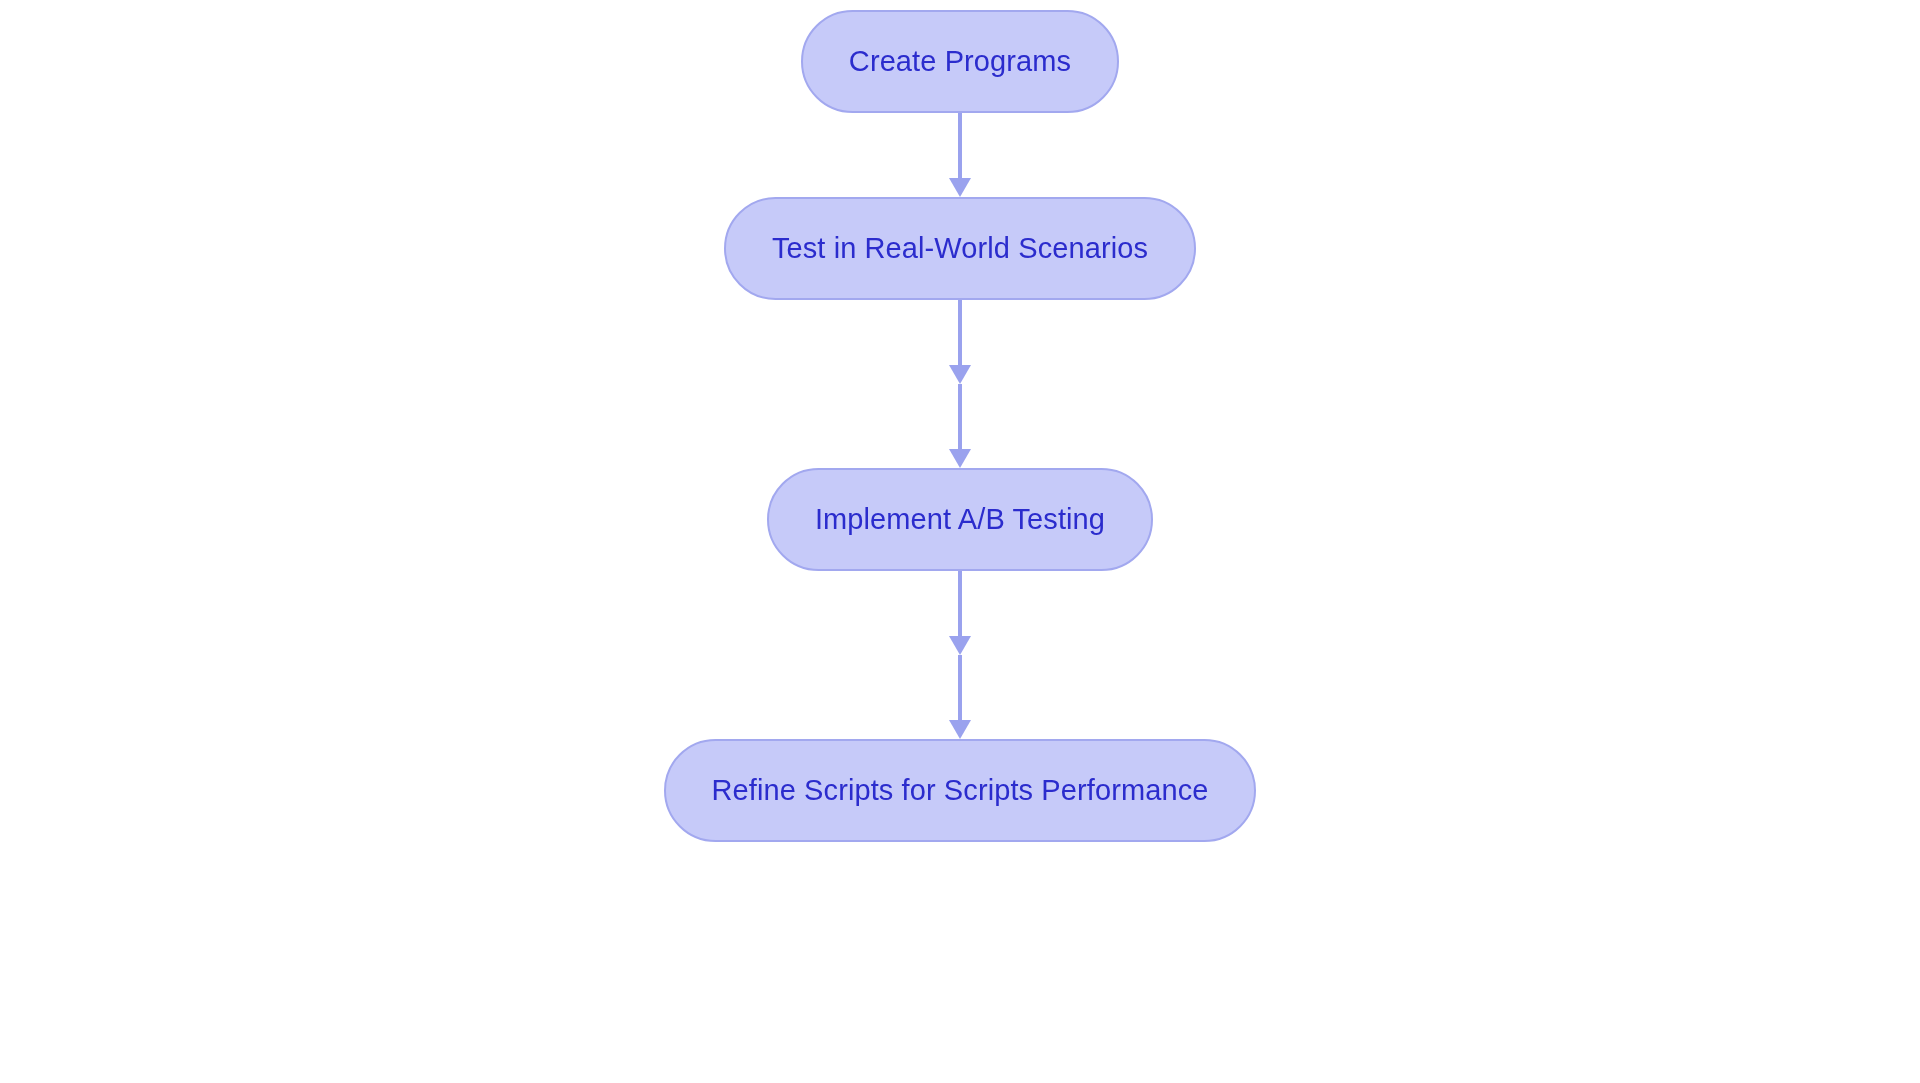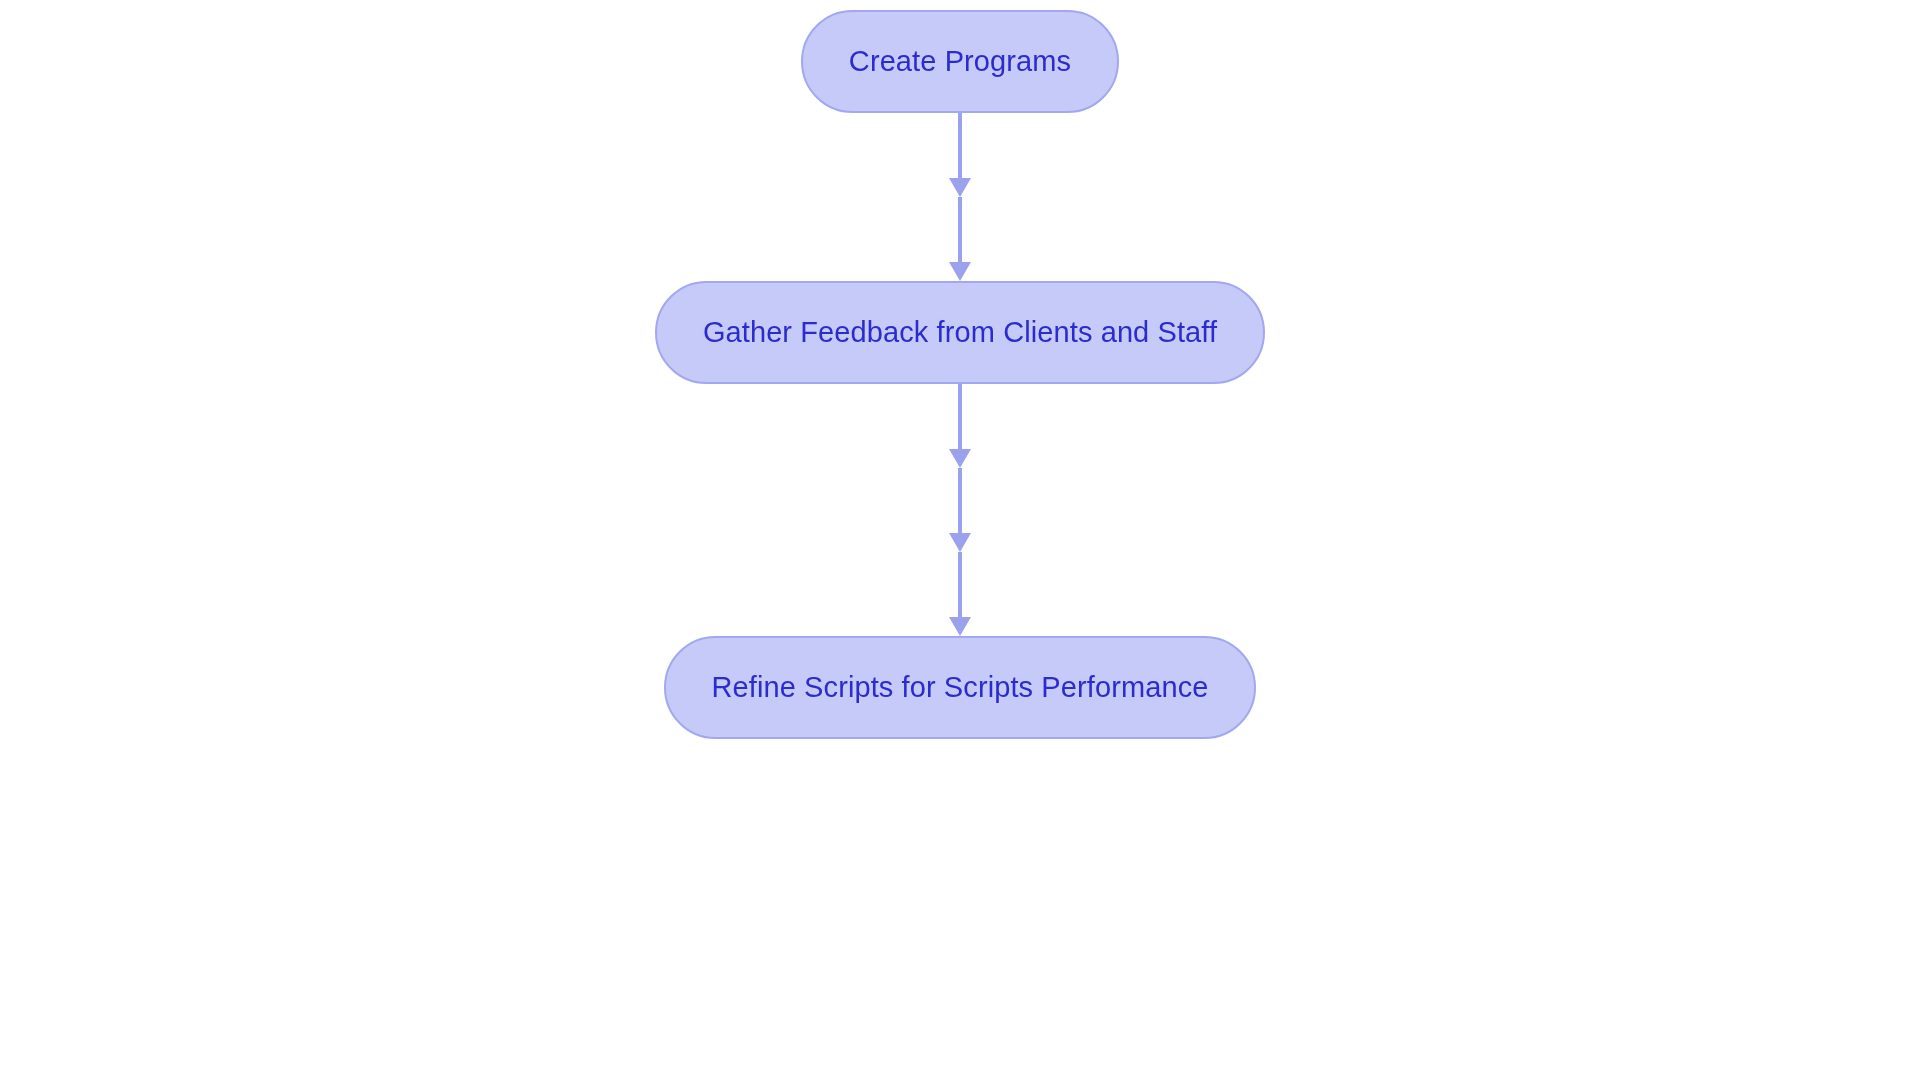--- a/index.html
+++ b/index.html
@@ -91,35 +91,38 @@
 
     <div class="node">
       <span>Create Programs</span>
     </div>
 
     <div class="connector">
       <span class="stem"></span>
       <span class="head"></span>
     </div>
 
+    <div class="node">
+      <span>Test in Real-World Scenarios</span>
+    </div>
+
+    <div class="connector">
+      <span class="stem"></span>
+      <span class="head"></span>
+    </div>
+
 
     <div class="connector">
       <span class="stem"></span>
       <span class="head"></span>
     </div>
 
     <div class="node">
-      <span>Gather Feedback from Clients and Staff</span>
+      <span>Implement A/B Testing</span>
     </div>
-
-    <div class="connector">
-      <span class="stem"></span>
-      <span class="head"></span>
-    </div>
-
 
     <div class="connector">
       <span class="stem"></span>
       <span class="head"></span>
     </div>
 
 
     <div class="connector">
       <span class="stem"></span>
       <span class="head"></span>

